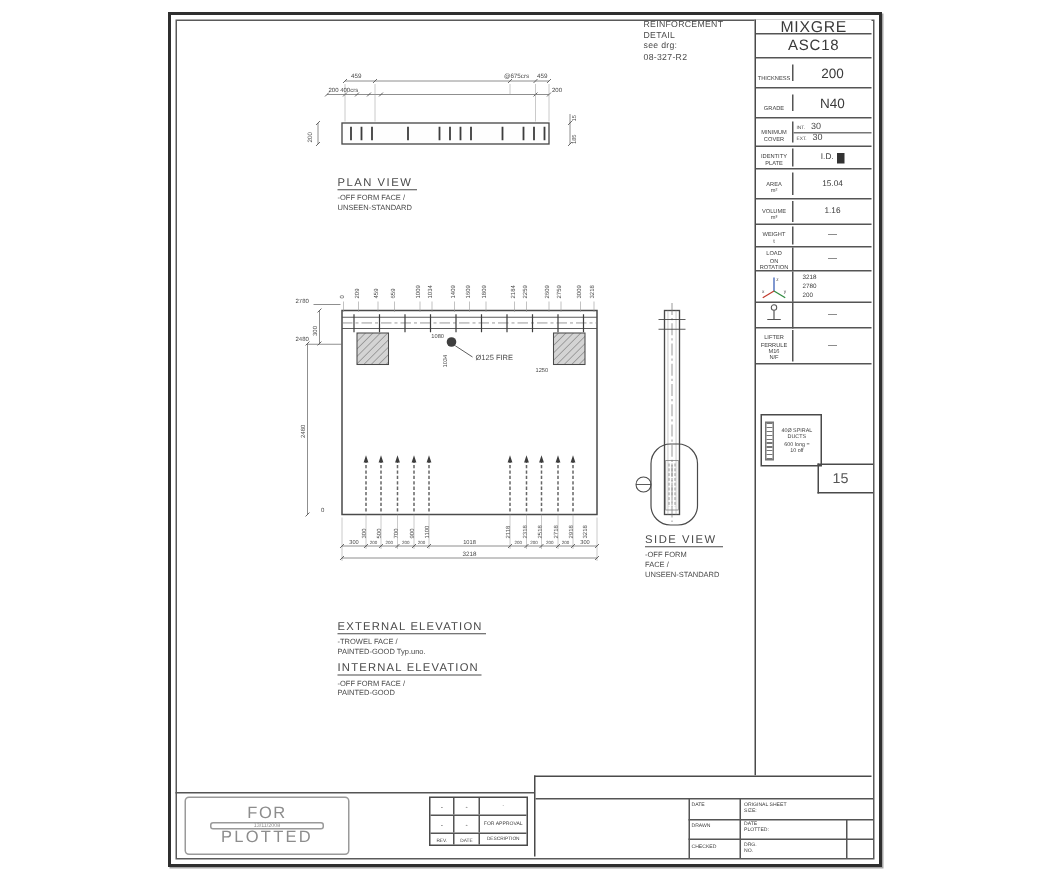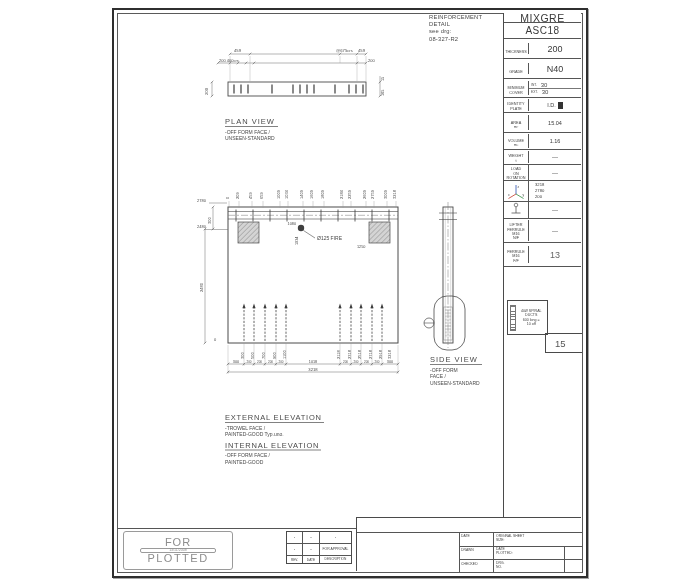--- a/index.html
+++ b/index.html
@@ -282,28 +282,20 @@
     </div>
     <div class="irow" style="height:24px">
       <div class="ilabel" style="padding-top:3px">
         <div>LIFTER</div>
         <div>FERRULE</div>
         <div>M16</div>
         <div>N/F</div>
       </div>
       <div class="ival" style="font-size:6px">—</div>
     </div>
-    <div class="irow" style="height:24px">
-      <div class="ilabel" style="padding-top:4px">
-        <div>FERRULE</div>
-        <div>M16</div>
-        <div>F/F</div>
-      </div>
-      <div class="ival" style="font-size:9px;color:#666">13</div>
-    </div>
     <div style="position:relative;flex:1">
       <div class="note-box">
         <div class="duct-icon"></div>
         <div class="note-text">
           <div>40Ø SPIRAL</div>
           <div>DUCTS</div>
           <div>600 long =</div>
           <div>10 off</div>
         </div>
       </div>

